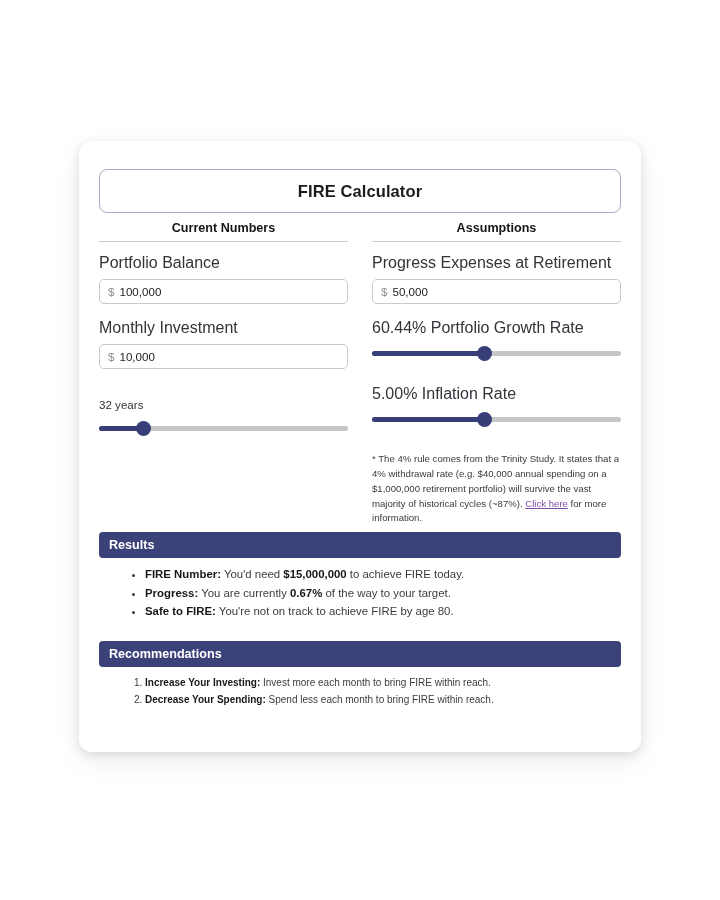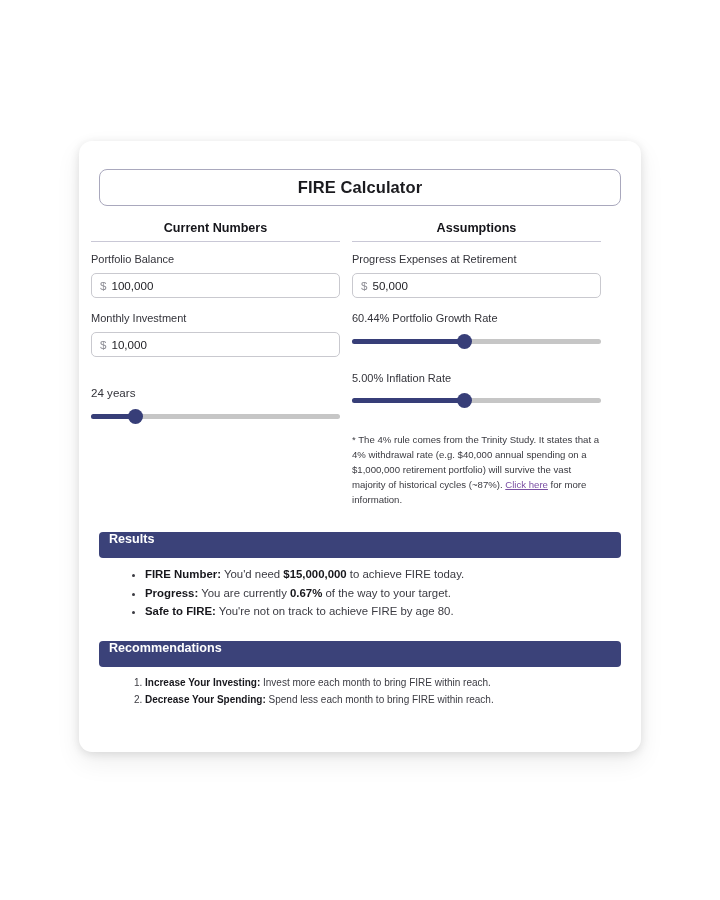--- a/index.html
+++ b/index.html
@@ -35,62 +35,62 @@
     box-sizing: border-box;
     padding: 0;
   }
 
   
   .title-box {
     position: absolute;
     left: 20px;
     top: 28px;
     width: 522px;
-    height: 37px;
+    height: 44px;
     border: 1px solid #a9a8bd;
     border-radius: 8px;
     background: #ffffff;
     box-sizing: border-box;
     display: flex;
     align-items: center;
     justify-content: center;
   }
   .title-text {
     font-size: 16.5px;
     font-weight: bold;
     color: #1b1b1f;
     letter-spacing: 0.1px;
   }
 
   
   .columns {
     position: absolute;
-    left: 12px;
+    left: 20px;
     top: 80px;
     width: 522px;
     display: flex;
-    gap: 12px;
+    gap: 24px;
   }
   .col {
     width: 249px;
     flex: 0 0 249px;
   }
 
   .section-head {
     text-align: center;
     font-size: 12.6px;
     font-weight: bold;
     color: #15151a;
     padding-bottom: 6px;
     border-bottom: 1px solid #c9c8d6;
     margin: 0 0 11px 0;
   }
 
   .field-label {
-    font-size: 11px;
+    font-size: 16px;
     color: #33333a;
     margin: 0 0 6px 0;
     line-height: 1.25;
   }
 
   .text-input {
     width: 100%;
     height: 25px;
     border: 1px solid #c9c9cf;
     border-radius: 5px;
@@ -168,21 +168,21 @@
 
   
   .banner {
     position: absolute;
     left: 20px;
     width: 522px;
     height: 26px;
     background: #3b4279;
     border-radius: 4px;
     display: flex;
-    align-items: flex-start;
+    align-items: center;
     box-sizing: border-box;
     padding-left: 10px;
   }
   .banner-text {
     color: #ffffff;
     font-size: 12.6px;
     font-weight: bold;
   }
 
   .results-banner { top: 391px; }
@@ -249,21 +249,21 @@
 
         <div class="field-label">Monthly Investment</div>
         <div class="text-input">
           <span class="currency">$</span>
           <span class="value">10,000</span>
         </div>
 
         <div class="subhead-gap"></div>
 
 
-        <div class="age-value">24 years</div>
+        <div class="age-value">32 years</div>
 
         <div class="slider">
           <div class="track"></div>
           <div class="fill" id="age-fill" style="width: 18%;"></div>
           <div class="thumb" id="age-thumb" style="left: 18%;"></div>
         </div>
       </div>
 
       <div class="col">
         <div class="section-head">Assumptions</div>

